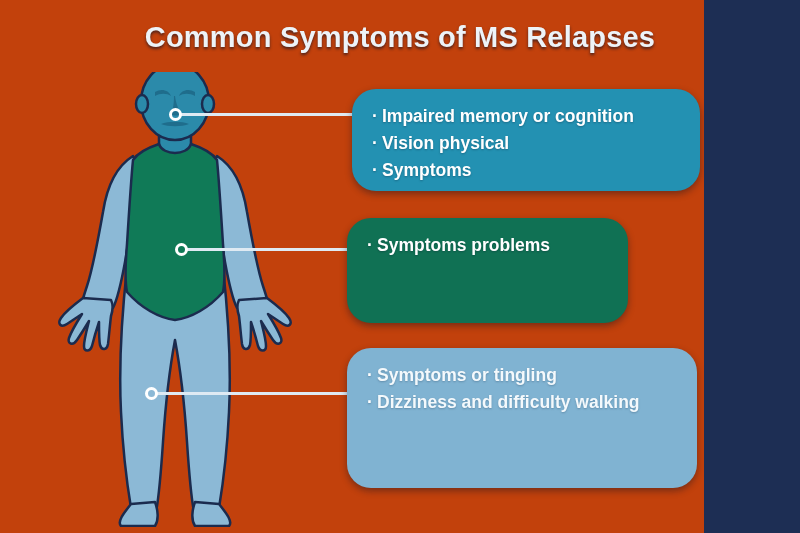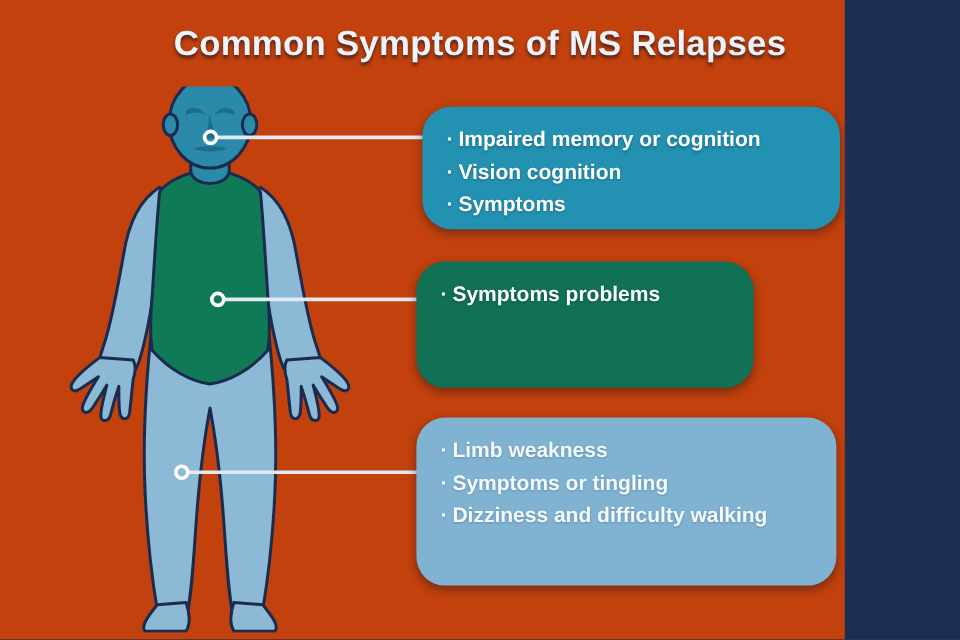--- a/index.html
+++ b/index.html
@@ -199,38 +199,35 @@
   <div class="connector" id="connector-line-torso"></div>
   <div class="connector-dot" id="connector-dot-torso"></div>
   <div class="connector" id="connector-line-leg"></div>
   <div class="connector-dot" id="connector-dot-leg"></div>
 
   <div class="callout" id="callout-cognitive">
     <div class="line">
       <span class="bullet">·</span><span>Impaired memory or cognition</span>
     </div>
     <div class="line">
-      <span class="bullet">·</span><span>Vision cognition</span>
+      <span class="bullet">·</span><span>Vision physical</span>
     </div>
     <div class="line">
       <span class="bullet">·</span><span>Symptoms</span>
     </div>
   </div>
 
   <div class="callout" id="callout-systemic">
     <div class="line">
       <span class="bullet">·</span><span>Symptoms problems</span>
     </div>
   </div>
 
   <div class="callout" id="callout-motor">
     <div class="line">
-      <span class="bullet">·</span><span>Limb weakness</span>
-    </div>
-    <div class="line">
       <span class="bullet">·</span><span>Symptoms or tingling</span>
     </div>
     <div class="line">
       <span class="bullet">·</span><span>Dizziness and difficulty walking</span>
     </div>
   </div>
 
 </div>
 
 </body></html>

